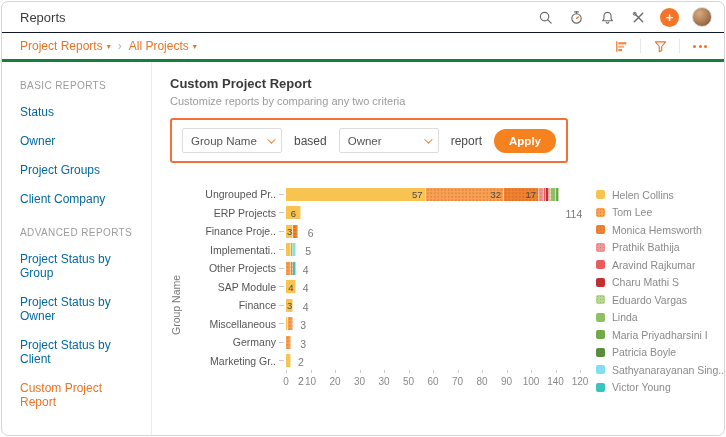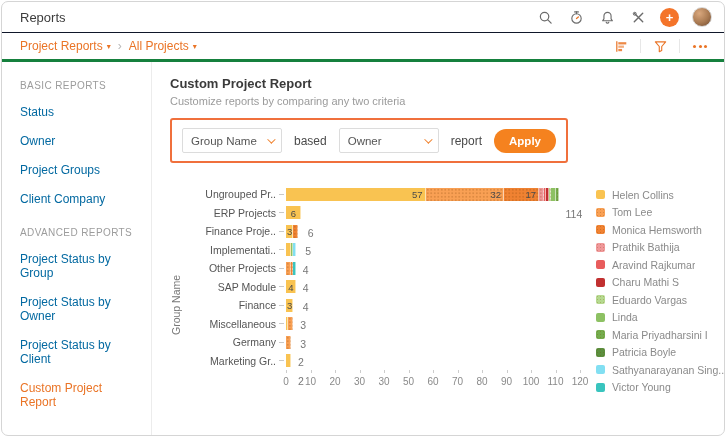--- a/index.html
+++ b/index.html
@@ -306,21 +306,21 @@
               <span class="xtick-label" style="left: 147px;">60</span>
               <span class="xtick-mark" style="left: 171.5px;"></span>
               <span class="xtick-label" style="left: 171.5px;">70</span>
               <span class="xtick-mark" style="left: 196px;"></span>
               <span class="xtick-label" style="left: 196px;">80</span>
               <span class="xtick-mark" style="left: 220.5px;"></span>
               <span class="xtick-label" style="left: 220.5px;">90</span>
               <span class="xtick-mark" style="left: 245px;"></span>
               <span class="xtick-label" style="left: 245px;">100</span>
               <span class="xtick-mark" style="left: 269.5px;"></span>
-              <span class="xtick-label" style="left: 269.5px;">110</span>
+              <span class="xtick-label" style="left: 269.5px;">140</span>
               <span class="xtick-mark" style="left: 294px;"></span>
               <span class="xtick-label" style="left: 294px;">120</span>
             </div>
         </div>
         <div class="legend">
             <div class="lg-item">
               <span class="lg-swatch" style="background: rgb(249, 195, 81);"></span>
               <span class="lg-label">Helen Collins</span>
             </div>
             <div class="lg-item">

